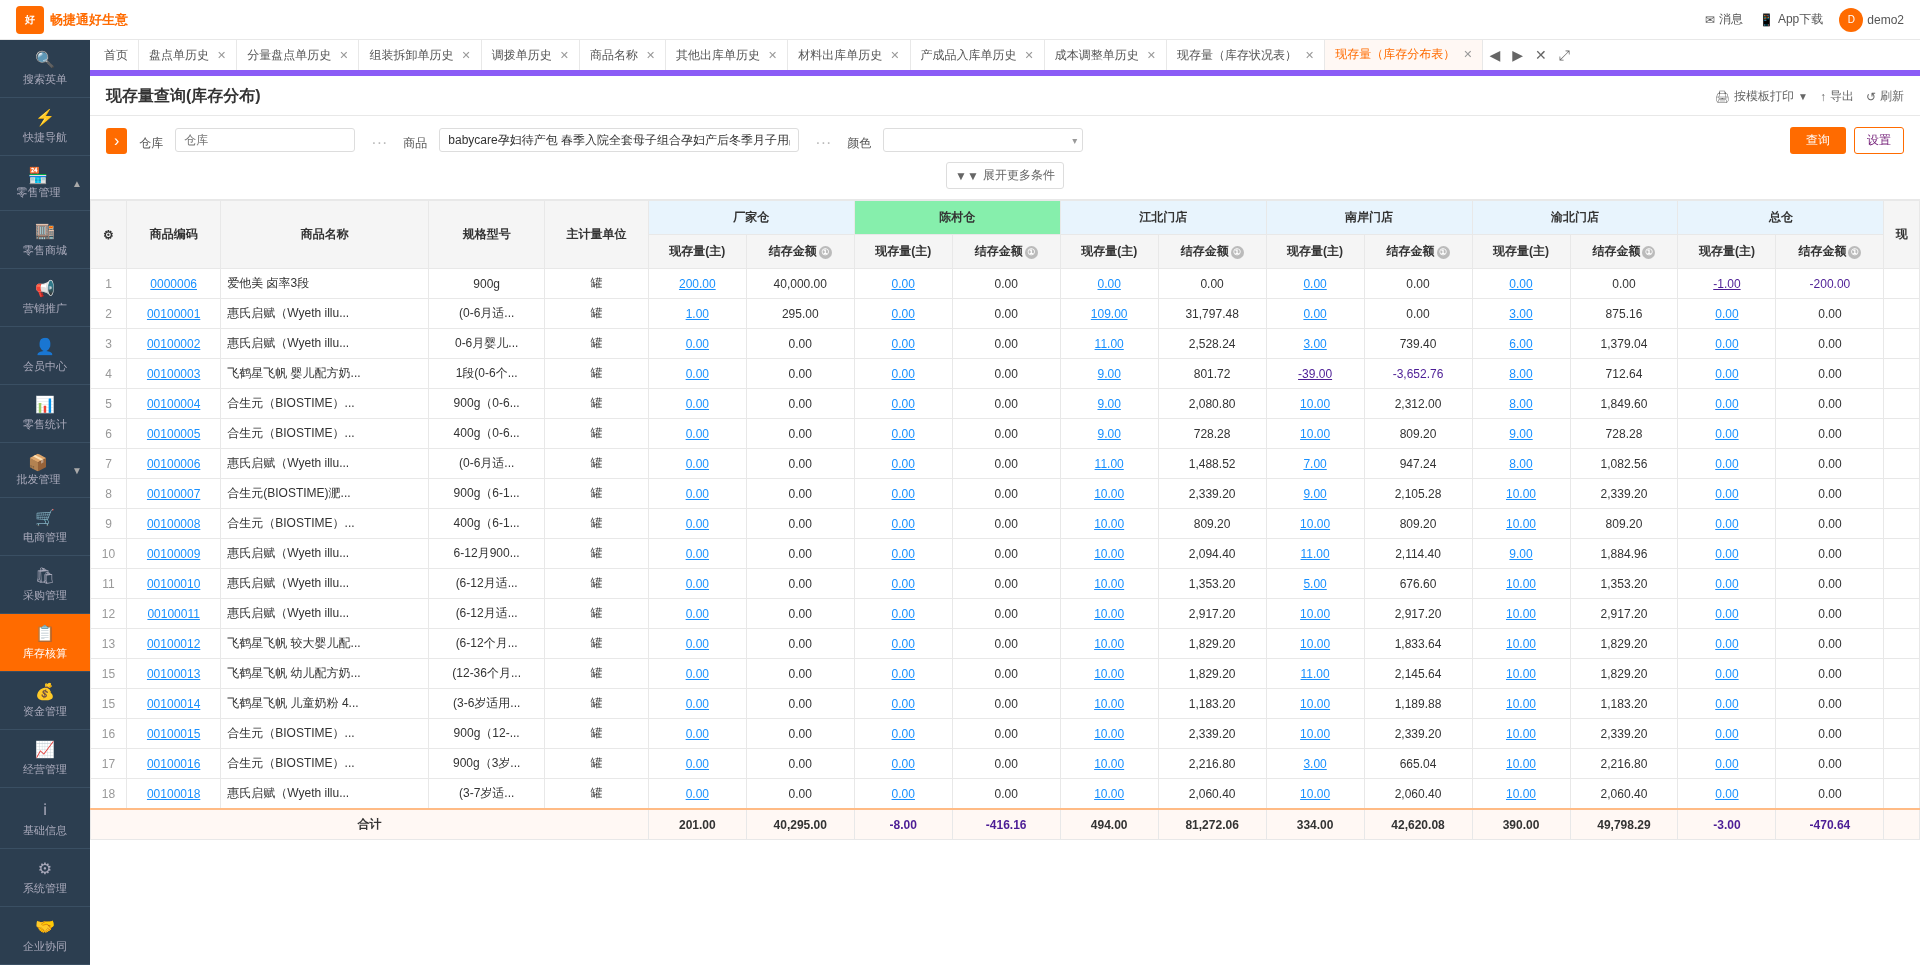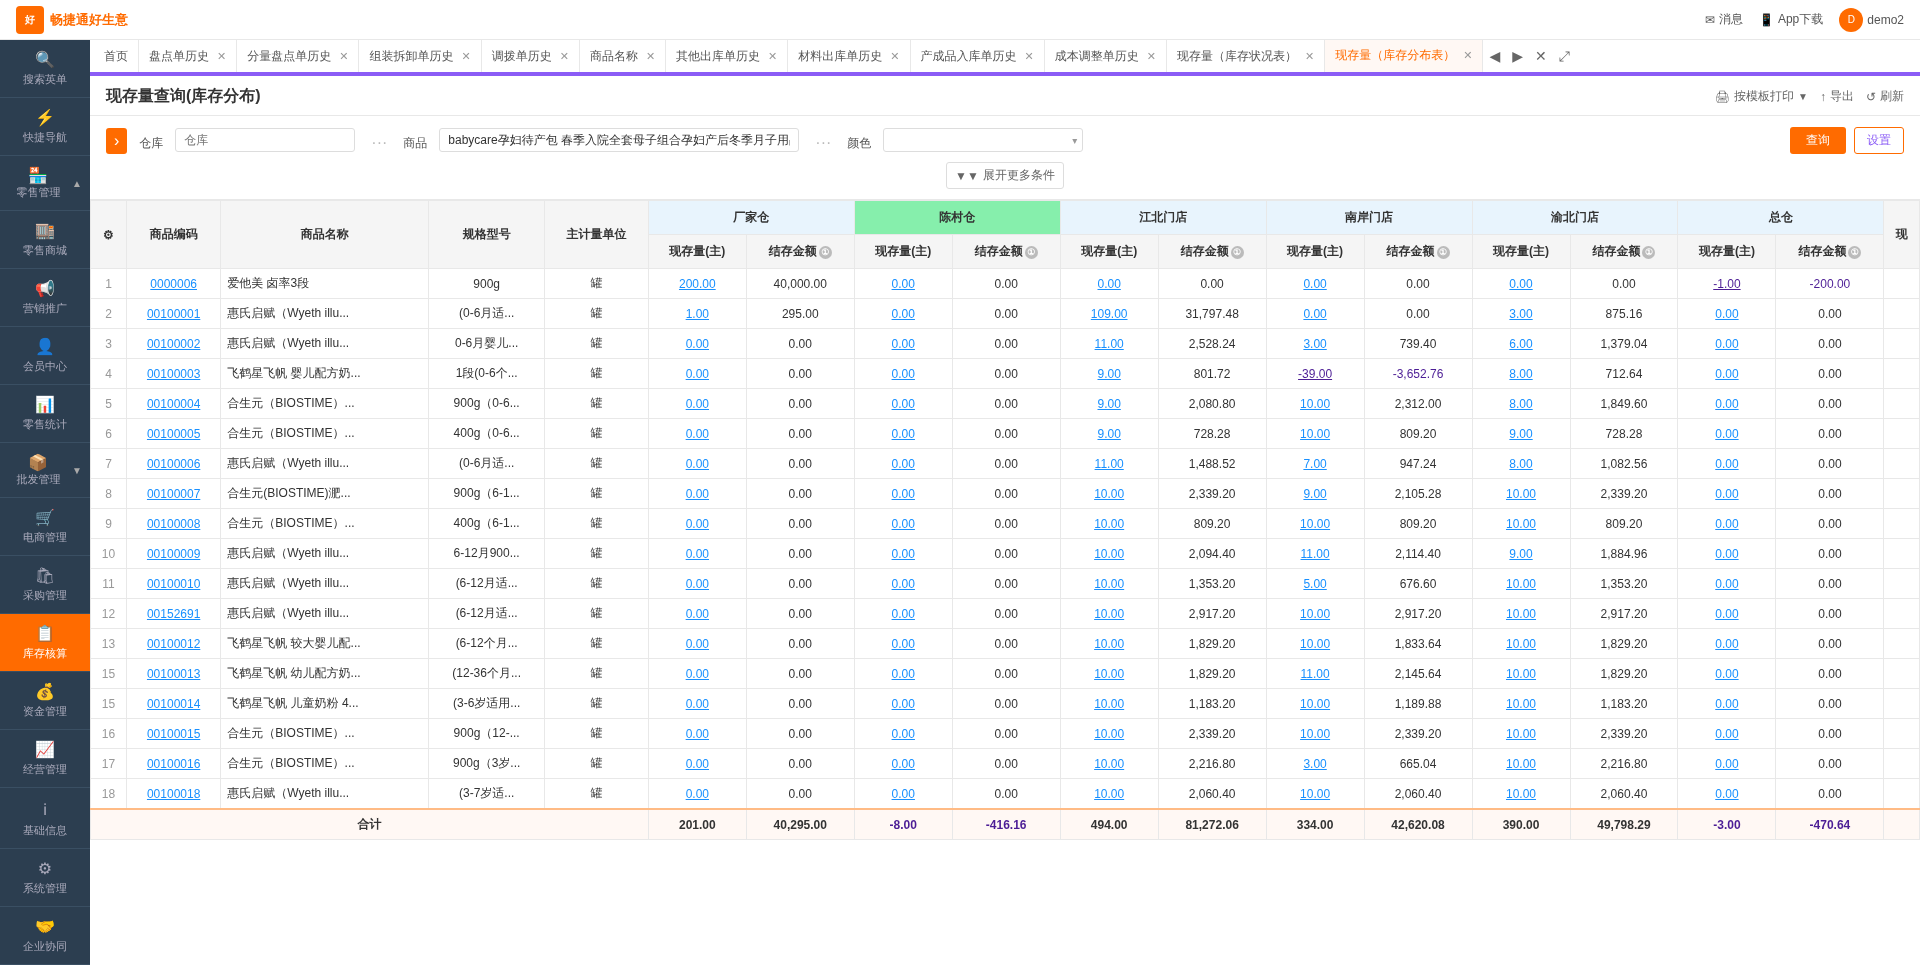--- a/index.html
+++ b/index.html
@@ -19,21 +19,21 @@
     
     .sidebar { width: 90px; background: #2c3e50; display: flex; flex-direction: column; flex-shrink: 0; overflow-y: auto; }
     .sidebar-item { display: flex; flex-direction: column; align-items: center; padding: 10px 4px; cursor: pointer; color: #aab; font-size: 11px; gap: 3px; border-bottom: 1px solid #3a4f63; }
     .sidebar-item.active { background: #ff6b00; color: #fff; }
     .sidebar-item .si-icon { font-size: 16px; }
 
     
     .content-area { flex: 1; display: flex; flex-direction: column; overflow: hidden; }
 
     
-    .tab-bar { display: flex; align-items: center; background: #fff; border-bottom: 4px solid #8b5cf6; padding: 0 4px; height: 36px; overflow: hidden; }
+    .tab-bar { display: flex; align-items: center; background: #fff; border-bottom: 6px solid #8b5cf6; padding: 0 4px; height: 36px; overflow: hidden; }
     .tab-item { display: flex; align-items: center; gap: 4px; padding: 0 10px; height: 36px; border-right: 1px solid #e8e8e8; font-size: 12px; color: #555; cursor: pointer; white-space: nowrap; flex-shrink: 0; }
     .tab-item.active { color: #ff6b00; border-bottom: 2px solid #ff6b00; background: #fff8f4; }
     .tab-item .tab-close { color: #999; margin-left: 4px; font-size: 11px; }
     .tab-nav-btn { padding: 0 6px; cursor: pointer; color: #666; font-size: 14px; flex-shrink: 0; }
     .tab-home { padding: 0 10px; color: #555; font-size: 12px; cursor: pointer; flex-shrink: 0; border-right: 1px solid #e8e8e8; height: 100%; display: flex; align-items: center; }
 
     
     .page-content { flex: 1; overflow: hidden; display: flex; flex-direction: column; padding: 0; background: #f0f2f5; }
 
     
@@ -51,21 +51,21 @@
     .search-select { border: 1px solid #ddd; border-radius: 3px; padding: 4px 24px 4px 8px; font-size: 12px; color: #333; background: #fff; outline: none; appearance: none; min-width: 80px; cursor: pointer; }
     .select-wrap { position: relative; }
     .select-wrap::after { content: '▾'; position: absolute; right: 6px; top: 50%; transform: translateY(-50%); color: #999; pointer-events: none; font-size: 10px; }
     .search-input-long { width: 340px; }
     .search-input-medium { width: 180px; }
     .btn-primary { background: #ff6b00; color: white; border: none; border-radius: 3px; padding: 5px 16px; font-size: 12px; cursor: pointer; }
     .expand-btn { display: flex; align-items: center; gap: 4px; color: #666; font-size: 12px; cursor: pointer; padding: 4px 8px; border: 1px solid #ddd; border-radius: 3px; background: #fff; }
 
     
     .orange-arrow-btn { background: #ff6b00; color: white; border: none; border-radius: 3px; padding: 4px 8px; cursor: pointer; font-size: 16px; align-self: flex-start; margin-top: 2px; }
-    .btn-settings { background: #fff; color: #8b5cf6; border: 1px solid #ff6b00; border-radius: 3px; padding: 4px 12px; font-size: 12px; cursor: pointer; }
+    .btn-settings { background: #fff; color: #701a75; border: 1px solid #ff6b00; border-radius: 3px; padding: 4px 12px; font-size: 12px; cursor: pointer; }
 
     
     .table-wrap { flex: 1; overflow: auto; background: #fff; margin: 0; }
     .data-table { width: 100%; border-collapse: collapse; font-size: 12px; }
     .data-table th { background: #f5f5f5; border: 1px solid #e8e8e8; padding: 8px 6px; text-align: center; color: #333; font-weight: bold; white-space: nowrap; position: sticky; top: 0; z-index: 2; }
     .data-table td { border: 1px solid #e8e8e8; padding: 6px 6px; text-align: center; color: #333; white-space: nowrap; }
     .data-table .col-num { color: #999; width: 36px; }
     .data-table .col-underline { text-decoration: underline; color: #1890ff; cursor: pointer; }
     .data-table .neg { color: #4c1d95; }
     .total-row td { background: #fff8f4 !important; font-weight: bold; border-top: 2px solid #ffbb85; }
@@ -545,21 +545,21 @@
     <td class="col-underline ">5.00</td>
     <td class="">676.60</td>
     <td class="col-underline">10.00</td>
     <td>1,353.20</td>
     <td class="col-underline ">0.00</td>
     <td class="">0.00</td>
     <td></td>
   </tr>
               <tr>
     <td class="col-num">12</td>
-    <td class="col-underline">00152691</td>
+    <td class="col-underline">00100011</td>
     <td style="text-align:left;max-width:160px;overflow:hidden;text-overflow:ellipsis;">惠氏启赋（Wyeth illu...</td>
     <td>(6-12月适...</td>
     <td>罐</td>
     <td class="col-underline">0.00</td>
     <td>0.00</td>
     <td class="col-underline">0.00</td>
     <td>0.00</td>
     <td class="col-underline">10.00</td>
     <td>2,917.20</td>
     <td class="col-underline ">10.00</td>

